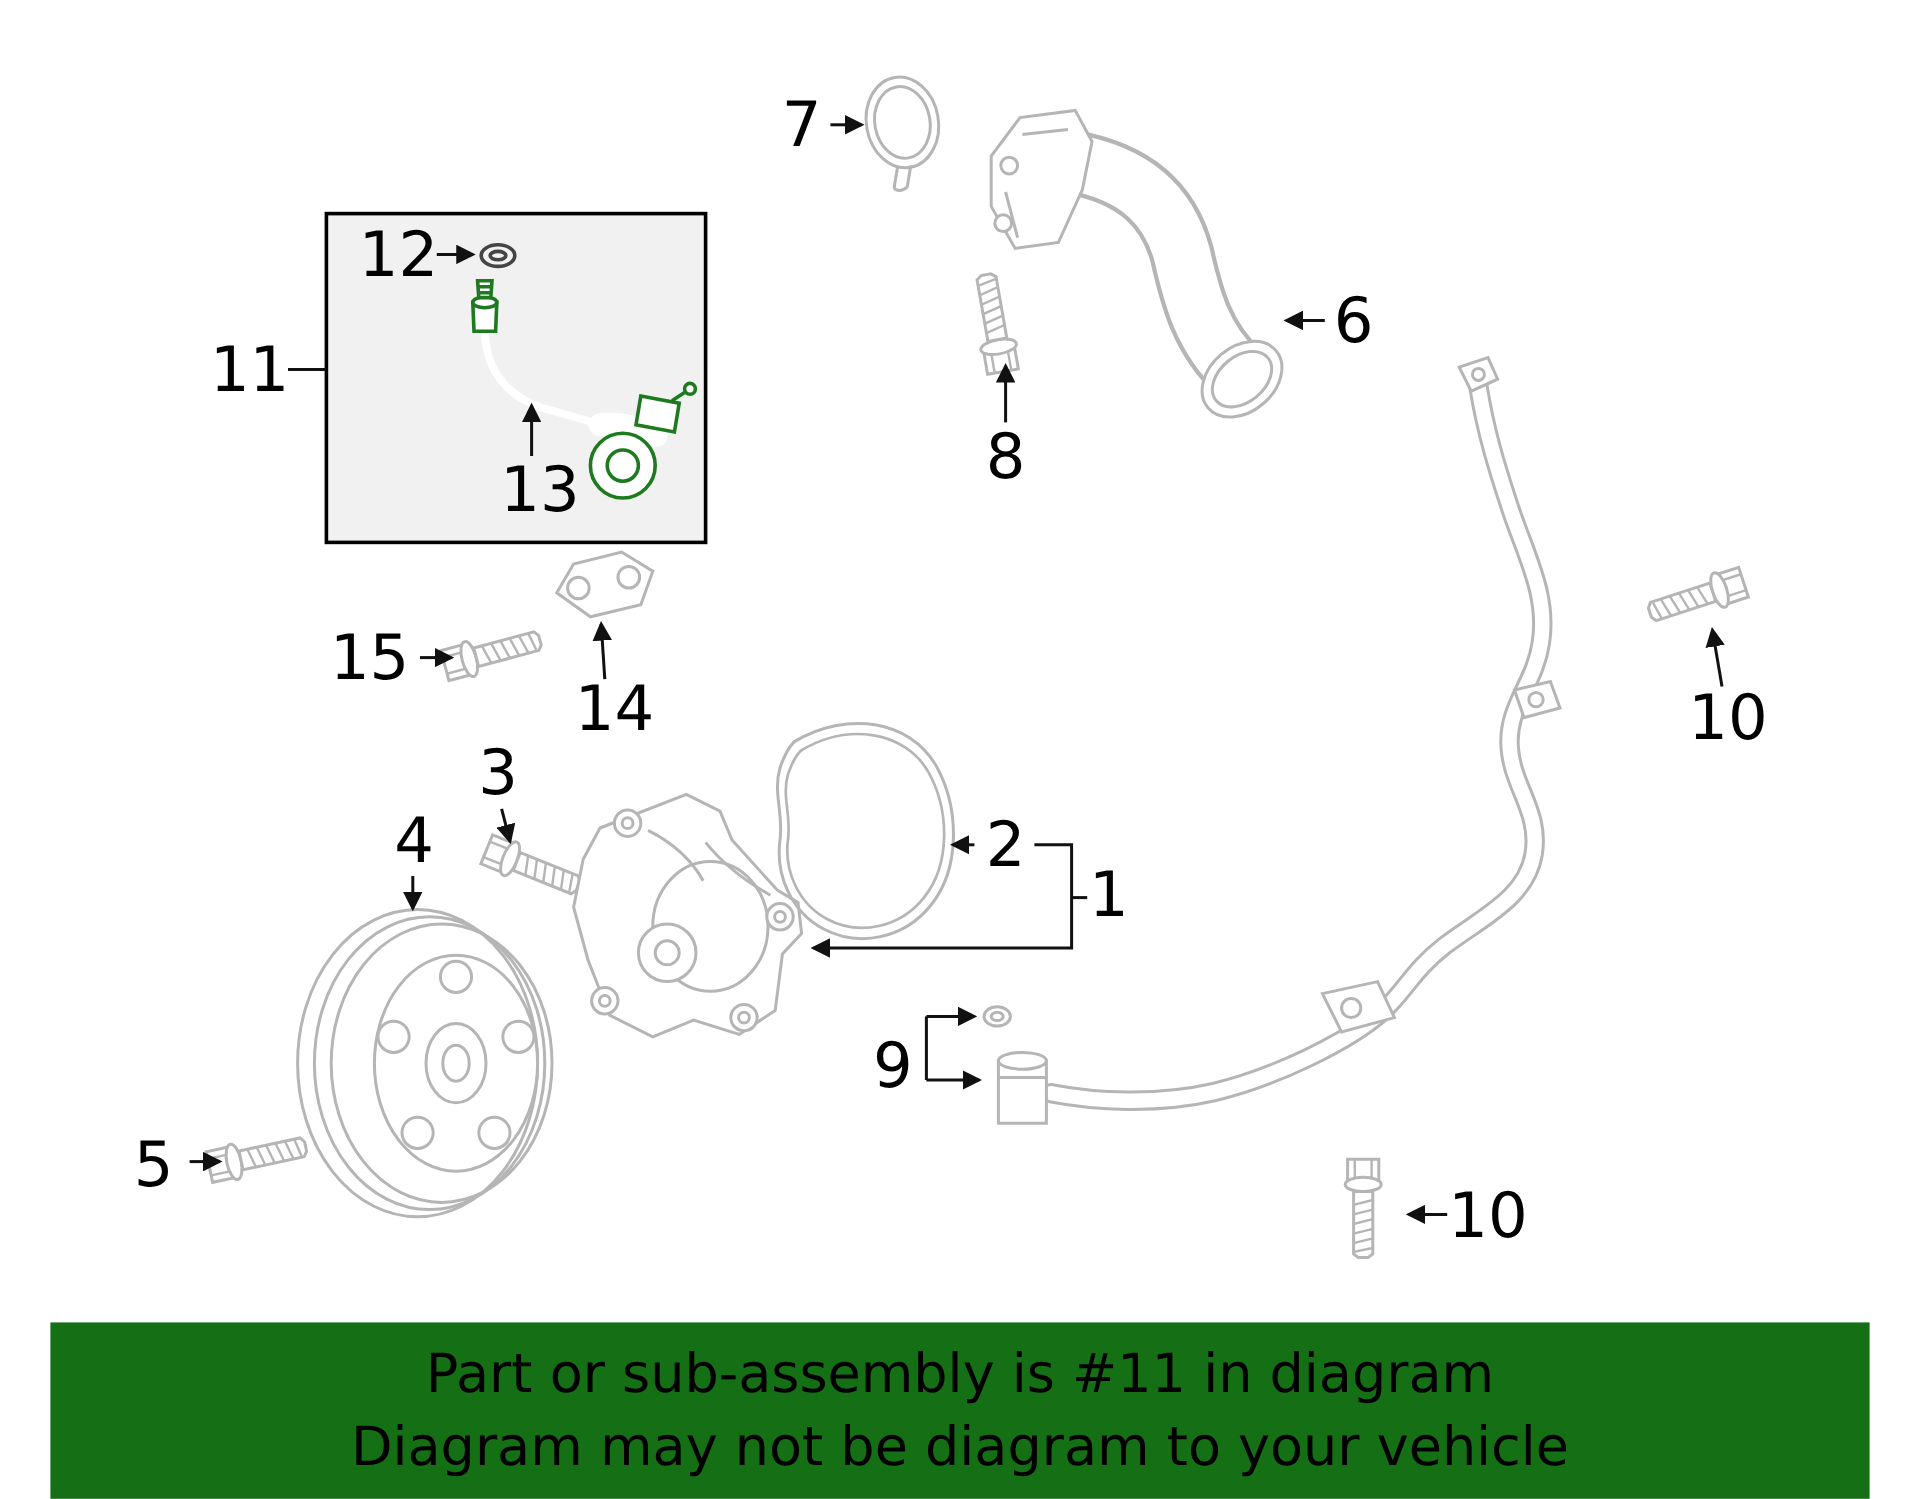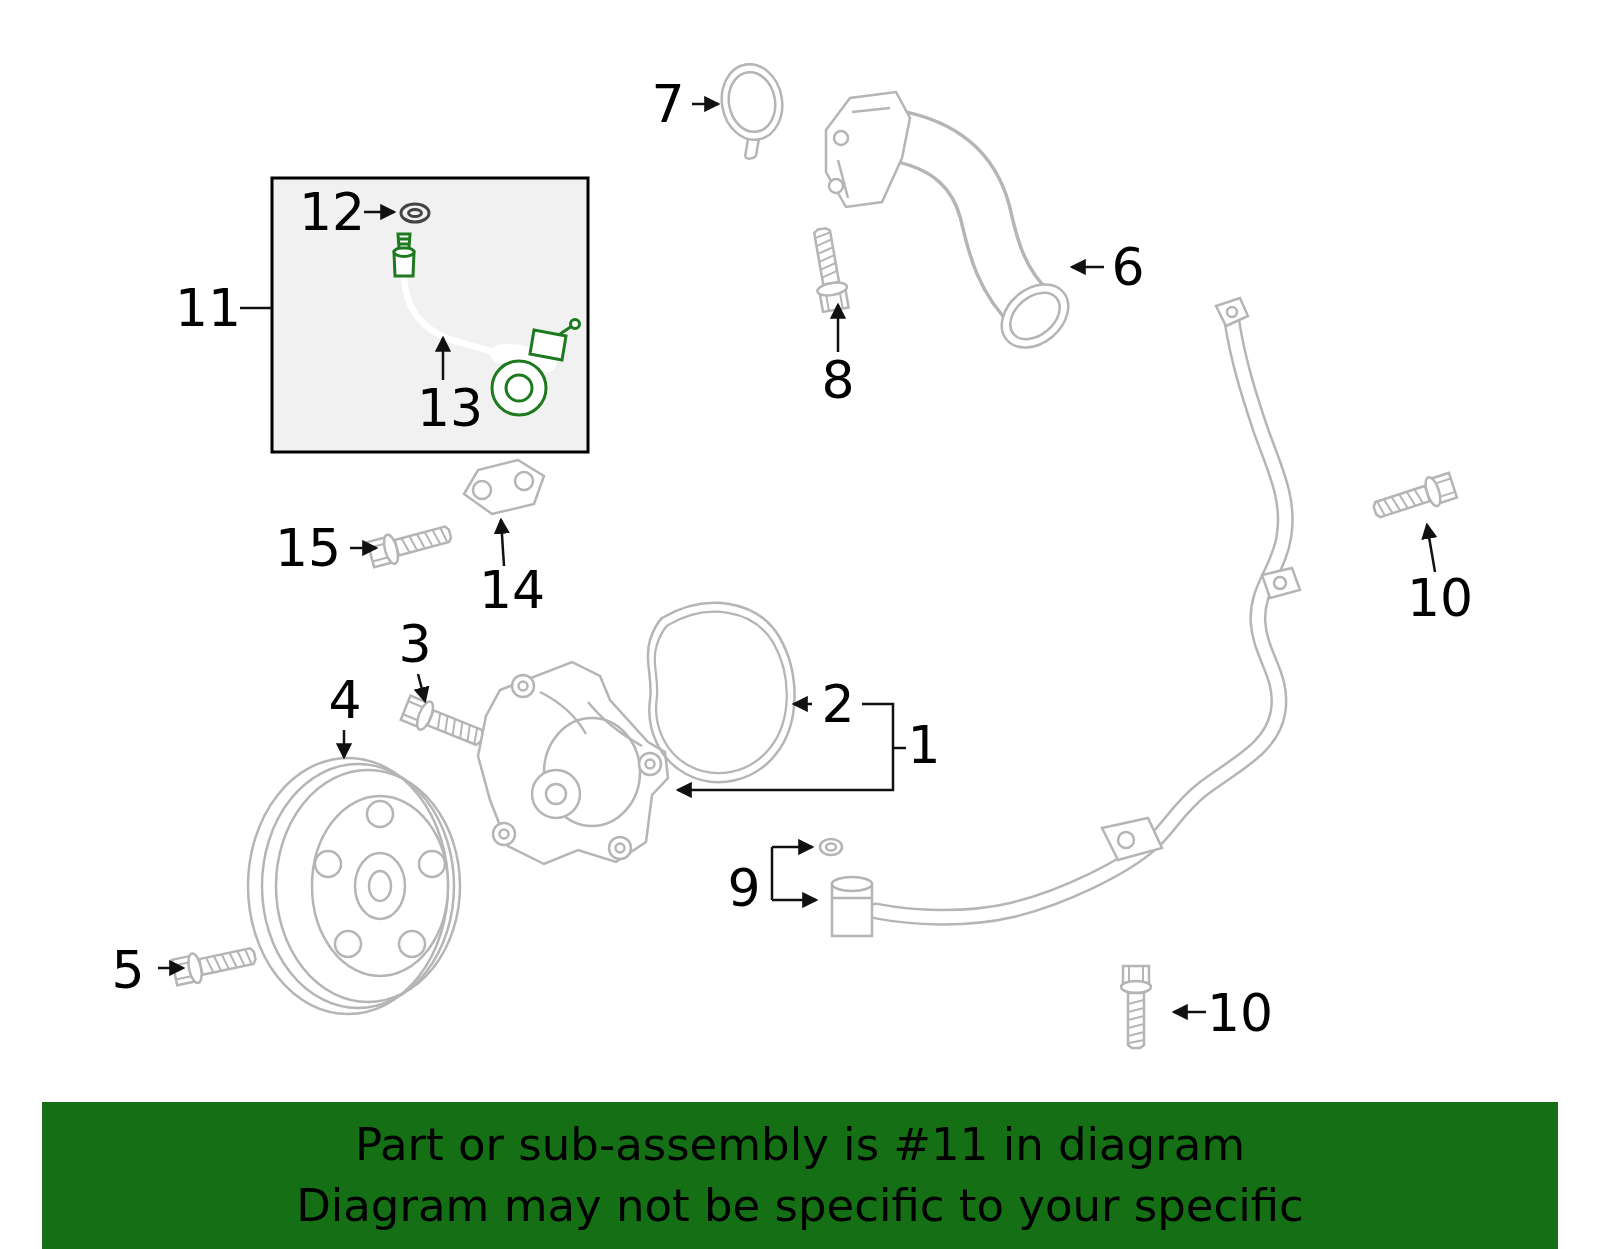--- a/index.html
+++ b/index.html
@@ -185,14 +185,14 @@
       <text x="924" y="763" class="part-label">1</text>
       <text x="744" y="906" class="part-label">9</text>
       <text x="128" y="988" class="part-label">5</text>
       <text x="1440" y="616" class="part-label">10</text>
       <text x="1240" y="1031" class="part-label">10</text>
     </g>
 </svg>
 
 <div class="banner" style="background: rgb(21, 112, 21); color: rgb(0, 0, 0);">
   <div>Part or sub-assembly is #11 in diagram</div>
-  <div>Diagram may not be specific to your specific</div>
+  <div>Diagram may not be diagram to your vehicle</div>
 </div>
 
 </body></html>

